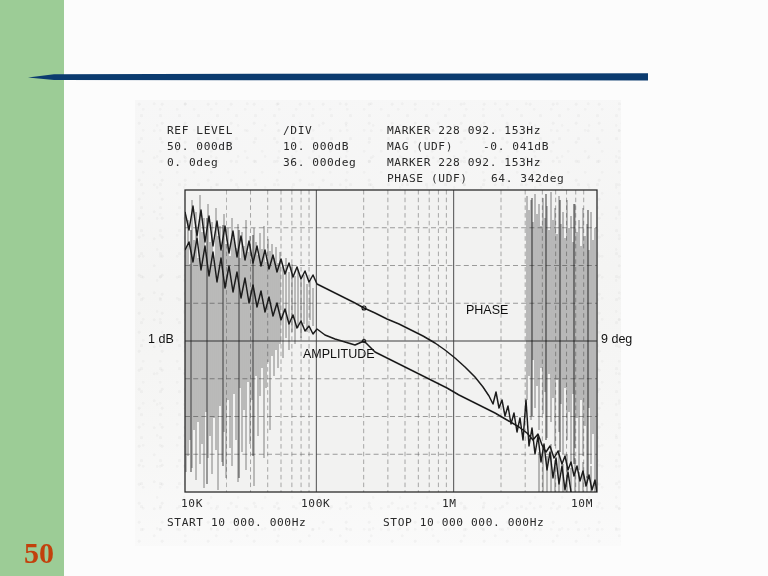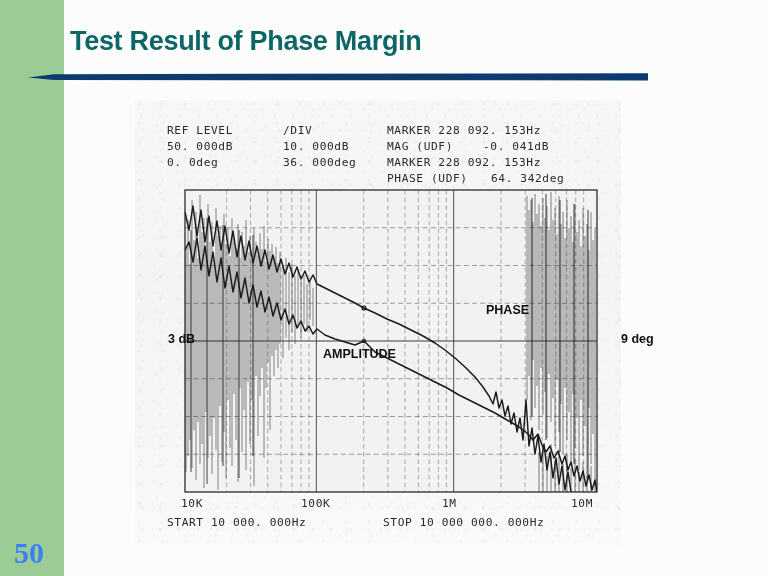--- a/index.html
+++ b/index.html
@@ -24,23 +24,23 @@
     background: #9ccc96;
   }
   #slide-number {
     position: absolute;
     left: 8px;
     bottom: 6px;
     width: 56px;
     font-family: "Liberation Serif", serif;
     font-weight: bold;
     font-size: 30px;
-    color: #3b82f6;
+    color: #c2410c;
     letter-spacing: 0px;
-    text-align: left;
+    text-align: center;
     padding-left: 6px;
     box-sizing: border-box;
   }
   
   #page-title {
     position: absolute;
     left: 70px;
     top: 26px;
     font-size: 27px;
     font-weight: bold;
@@ -76,39 +76,37 @@
     position: absolute;
     left: 0; top: 0;
     width: 486px;
     height: 446px;
   }
   
   .overlay-label {
     position: absolute;
     font-family: "Liberation Sans", sans-serif;
     font-size: 12.5px;
-    font-weight: bold;
+    font-weight: normal;
     color: #101010;
     white-space: nowrap;
-    margin-left: 20px;
   }
   #label-0db    { left: 148px; top: 332px; }
   #label-0deg   { left: 601px; top: 332px; }
   #label-phase  { left: 466px; top: 303px; }
   #label-amp    { left: 303px; top: 347px; }
 </style>
 </head>
 <body>
 
 <div id="slide">
 
   <div id="sidebar-band"></div>
   <div id="slide-number">50</div>
 
-  <div id="page-title">Test Result of Phase Margin</div>
 
   <svg id="title-rule" viewBox="0 0 620 10" preserveAspectRatio="none">
     <polygon points="0,5.6 26,2.2 620,1.2 620,8.4 26,8.0" fill="#0b3b6f"></polygon>
   </svg>
 
   <div id="scan">
     <svg id="scan-svg" viewBox="0 0 486 446" preserveAspectRatio="none">
       <defs>
         <clipPath id="plotClip">
           <rect x="50" y="90" width="412" height="302"></rect>
@@ -353,18 +351,18 @@
         <text x="46" y="407">10K</text>
         <text x="166" y="407">100K</text>
         <text x="307" y="407">1M</text>
         <text x="436" y="407">10M</text>
         <text x="32" y="426">START 10 000. 000Hz</text>
         <text x="248" y="426">STOP 10 000 000. 000Hz</text>
       </g>
     </svg>
   </div>
 
-  <div class="overlay-label" id="label-0db">3 dB</div>
+  <div class="overlay-label" id="label-0db">1 dB</div>
   <div class="overlay-label" id="label-0deg">9 deg</div>
   <div class="overlay-label" id="label-phase">PHASE</div>
   <div class="overlay-label" id="label-amp">AMPLITUDE</div>
 
 </div>
 
 </body></html>

